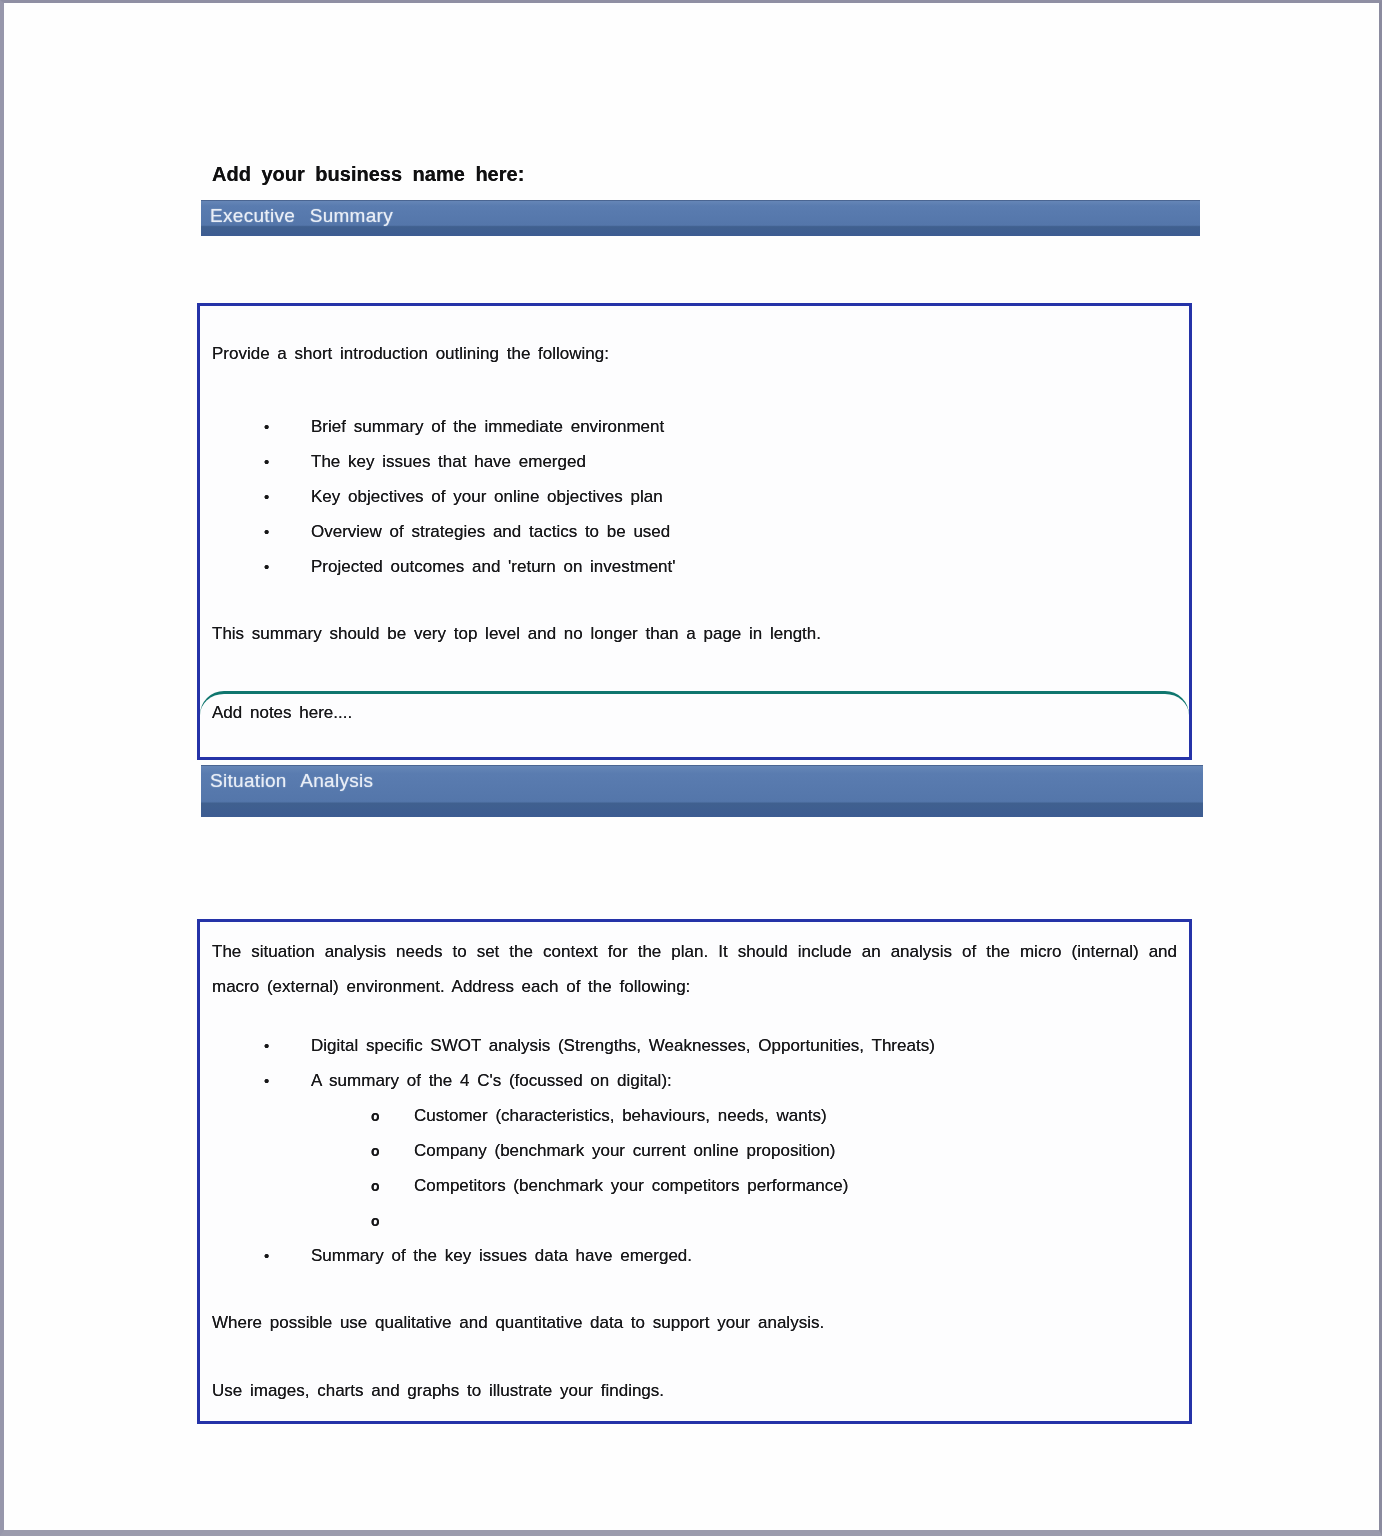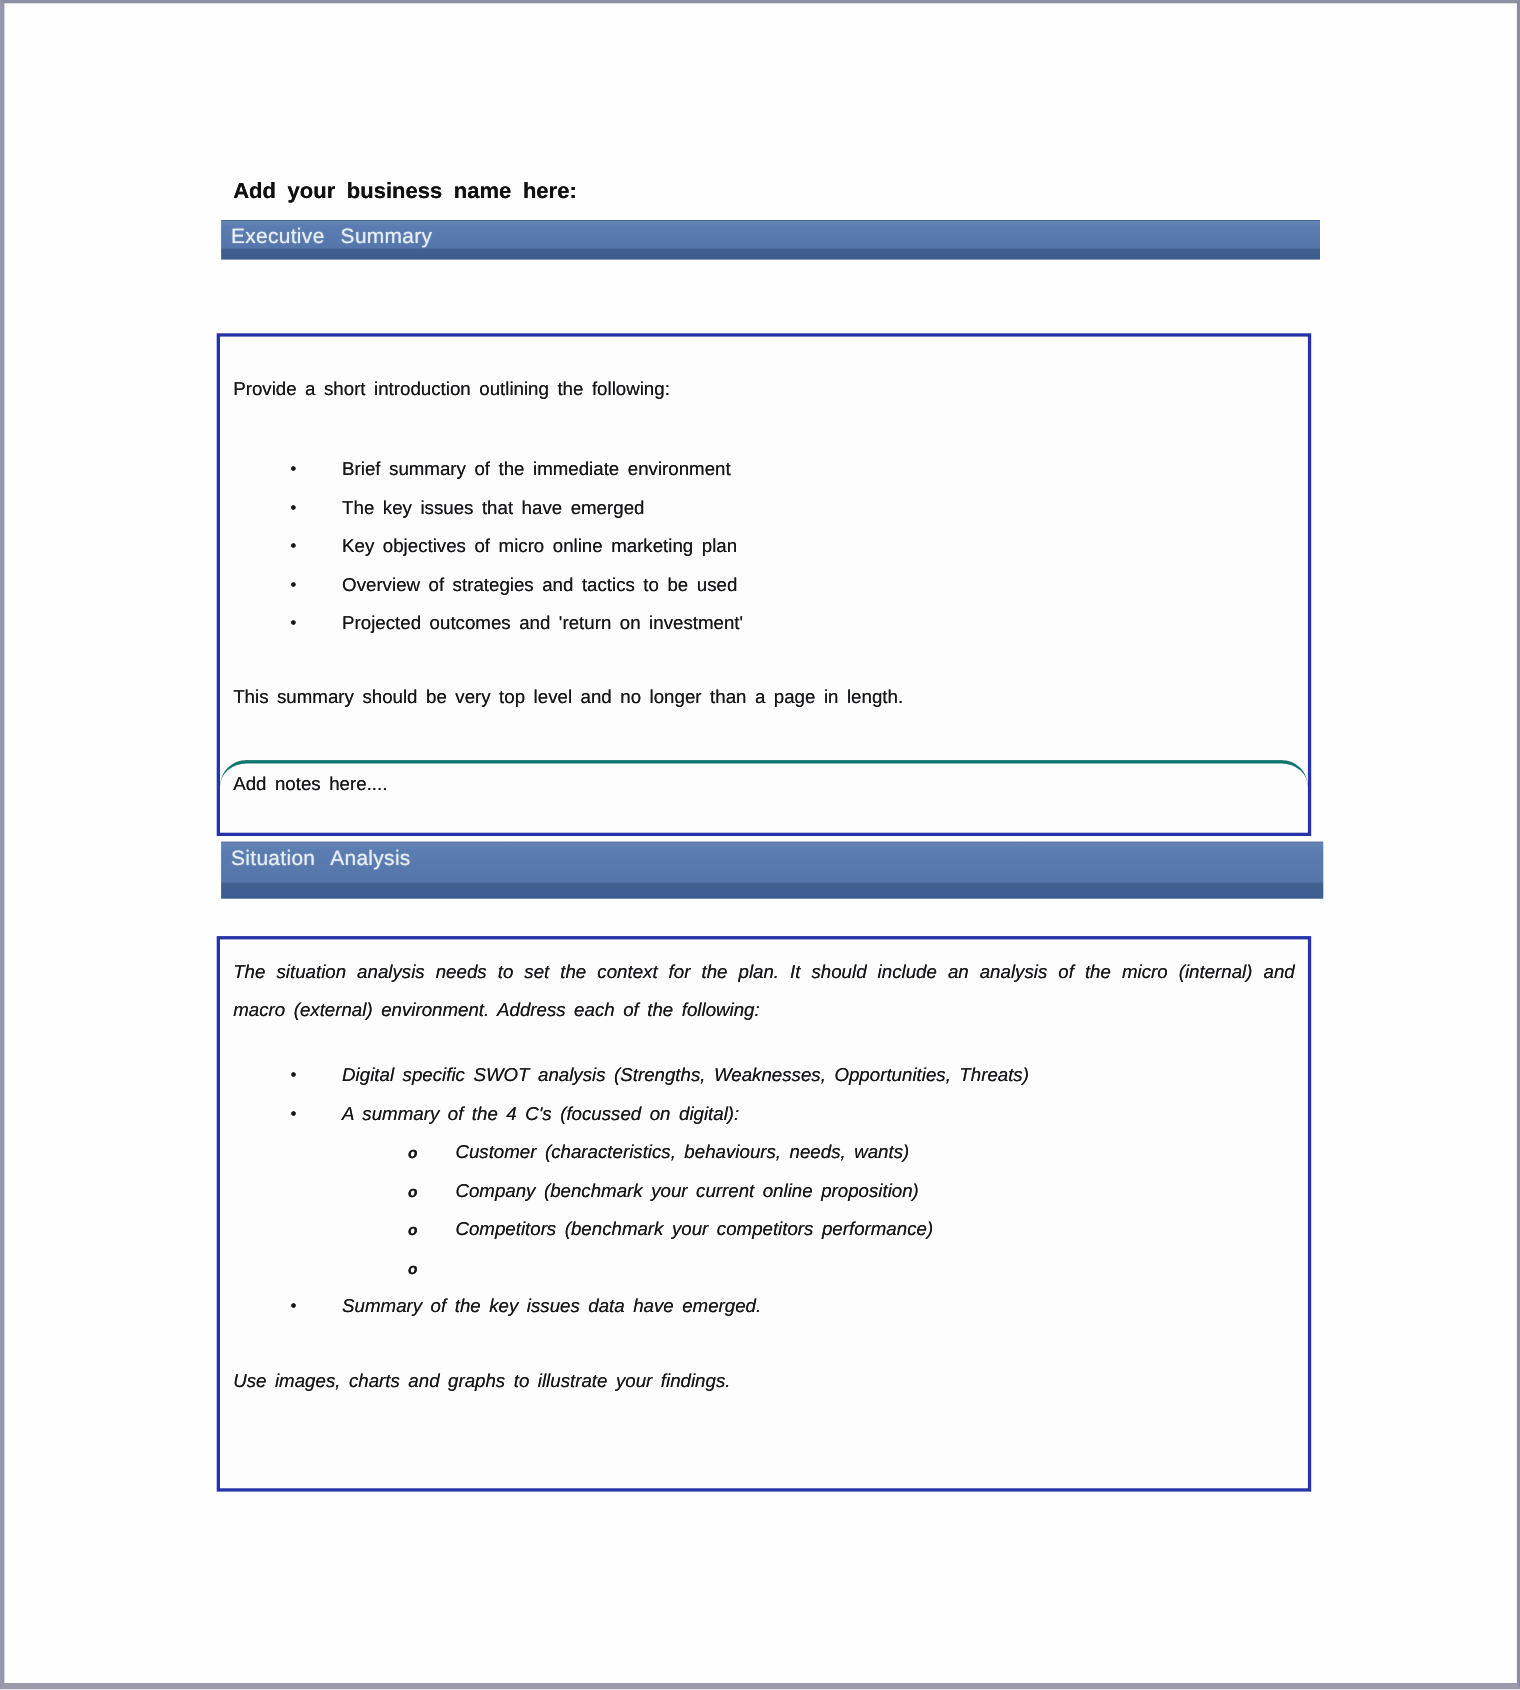--- a/index.html
+++ b/index.html
@@ -60,21 +60,21 @@
   }
   .doc-box {
     position: absolute;
     left: 193px;
     width: 995px;
     box-sizing: border-box;
     border: 3px solid #2533a8;
     background: #fdfdfe;
   }
   .exec-box { top: 300px; height: 457px; }
-  .sit-box  { top: 848px; height: 505px; padding: 12px 12px 0 12px; font-style: italic; }
+  .sit-box  { top: 916px; height: 505px; padding: 12px 12px 0 12px; }
   .exec-main {
     box-sizing: border-box;
     height: 385px;
     padding: 36px 12px 0 12px;
   }
   .exec-notes {
     box-sizing: border-box;
     height: 66px;
     border-top: 3px solid #0f766e;
     padding: 7px 12px 0 12px;
@@ -133,21 +133,21 @@
             <span class="bullet-text">Brief summary of the immediate environment</span>
           </div>
 
           <div class="bullet-row body-text">
             <span class="marker">•</span>
             <span class="bullet-text">The key issues that have emerged</span>
           </div>
 
           <div class="bullet-row body-text">
             <span class="marker">•</span>
-            <span class="bullet-text">Key objectives of micro online marketing plan</span>
+            <span class="bullet-text">Key objectives of your online objectives plan</span>
           </div>
 
           <div class="bullet-row body-text">
             <span class="marker">•</span>
             <span class="bullet-text">Overview of strategies and tactics to be used</span>
           </div>
 
           <div class="bullet-row body-text">
             <span class="marker">•</span>
             <span class="bullet-text">Projected outcomes and 'return on investment'</span>
@@ -199,17 +199,18 @@
         <div class="bullet-row body-text lvl2">
           <span class="marker">o</span>
         </div>
 
         <div class="bullet-row body-text">
           <span class="marker">•</span>
           <span class="bullet-text">Summary of the key issues data have emerged.</span>
         </div>
       </div>
 
+    <p class="body-text sit-note1">Where possible use qualitative and quantitative data to support your analysis.</p>
 
     <p class="body-text sit-note2">Use images, charts and graphs to illustrate your findings.</p>
   </div>
 
 </div>
 
 </body></html>

